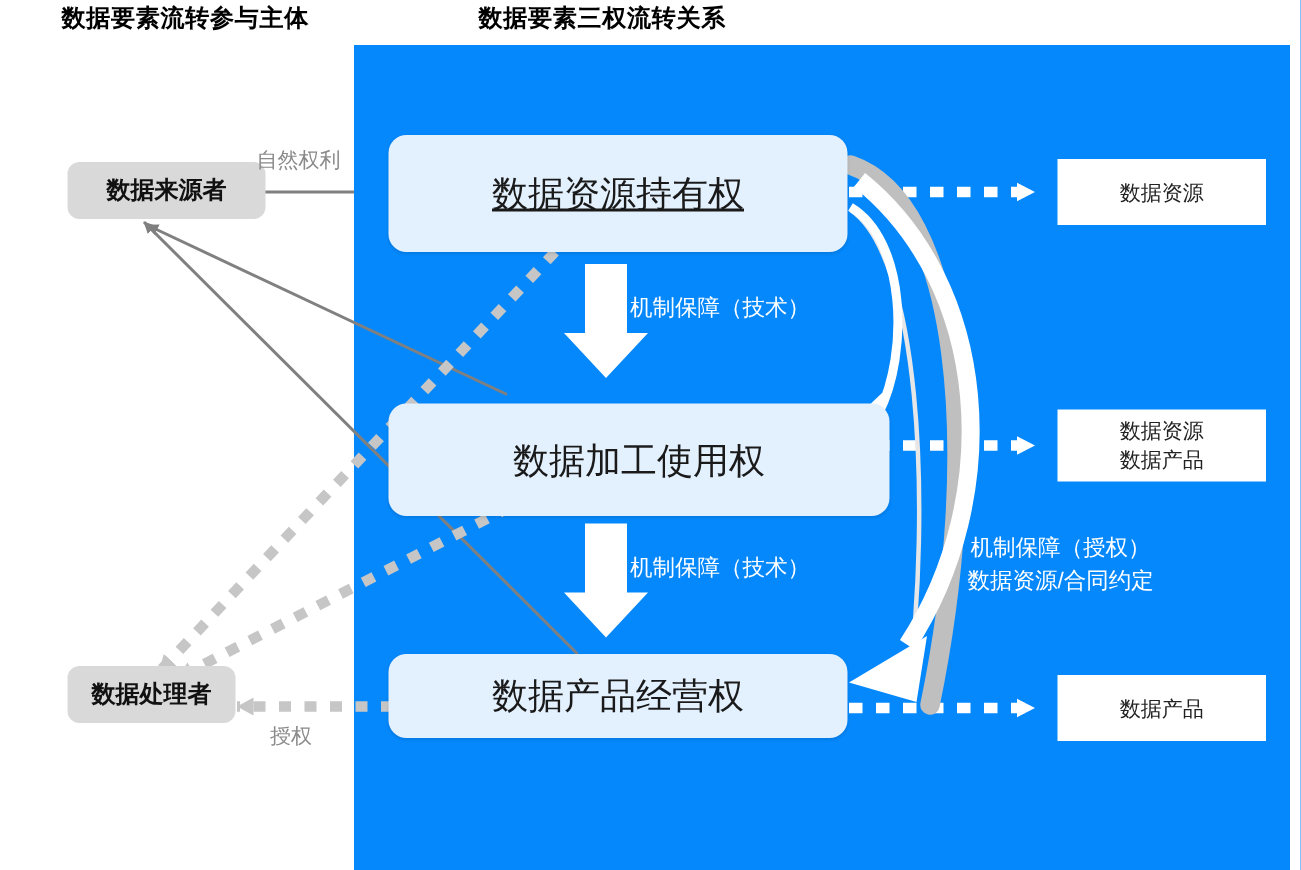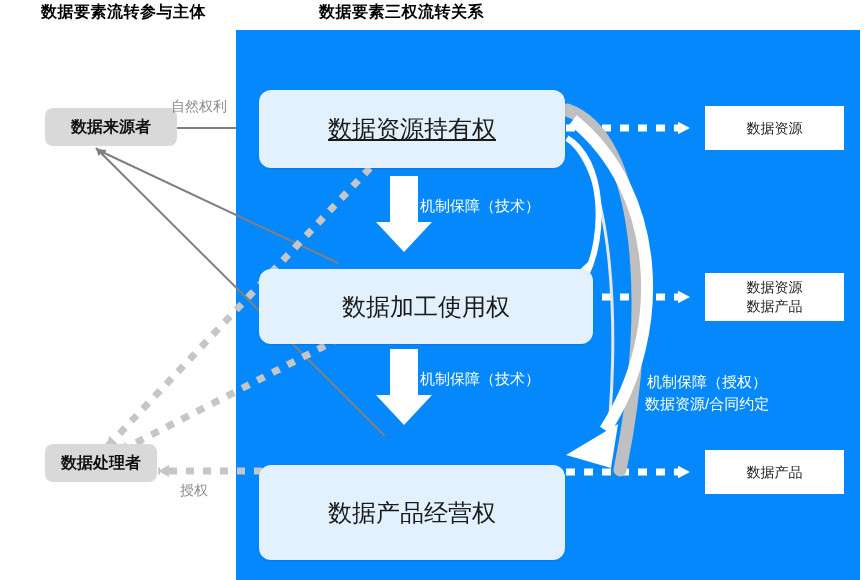--- a/index.html
+++ b/index.html
@@ -48,31 +48,31 @@
 
   
   .right-box{
     position:absolute;background:#e3f0fd;border-radius:12px;
     display:flex;align-items:center;justify-content:center;
     font-size:24px;color:#1a1a1a;white-space:nowrap;
     box-shadow:0 1px 2px rgba(0,0,0,.10);
   }
   #rb-1{left:259px;top:90px;width:306px;height:78px;text-decoration:underline;}
   #rb-2{left:259px;top:269px;width:334px;height:75px;}
-  #rb-3{left:259px;top:436px;width:306px;height:95px;margin-top:29px;}
+  #rb-3{left:259px;top:436px;width:306px;height:56px;}
 
   
   .blue-label{
     position:absolute;color:#ffffff;font-size:15px;line-height:1.45;
     white-space:nowrap;
     text-align:center;
   }
   #lbl-mech-1{left:420px;top:195px;}
   #lbl-mech-2{left:420px;top:368px;}
-  #lbl-auth{left:645px;top:355px;margin-top:16px;}
+  #lbl-auth{left:645px;top:355px;}
 
   
   .grey-label{
     position:absolute;color:#8a8a8a;font-size:14px;white-space:nowrap;
   }
   #lbl-nature{left:155px;top:98px;margin-left:16px;}
   #lbl-grant{left:180px;top:482px;}
 </style>
 </head>
 <body>

